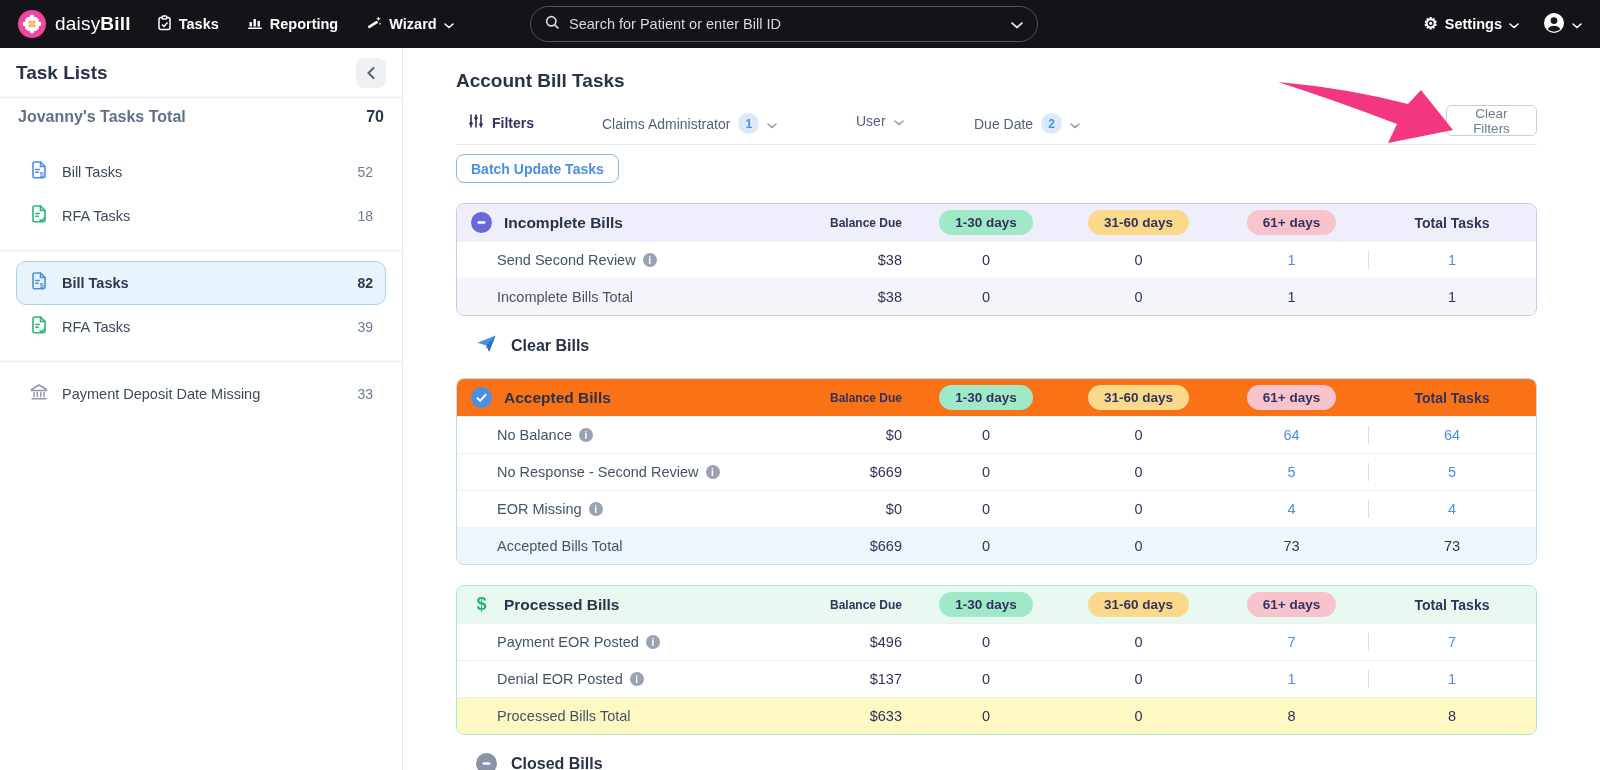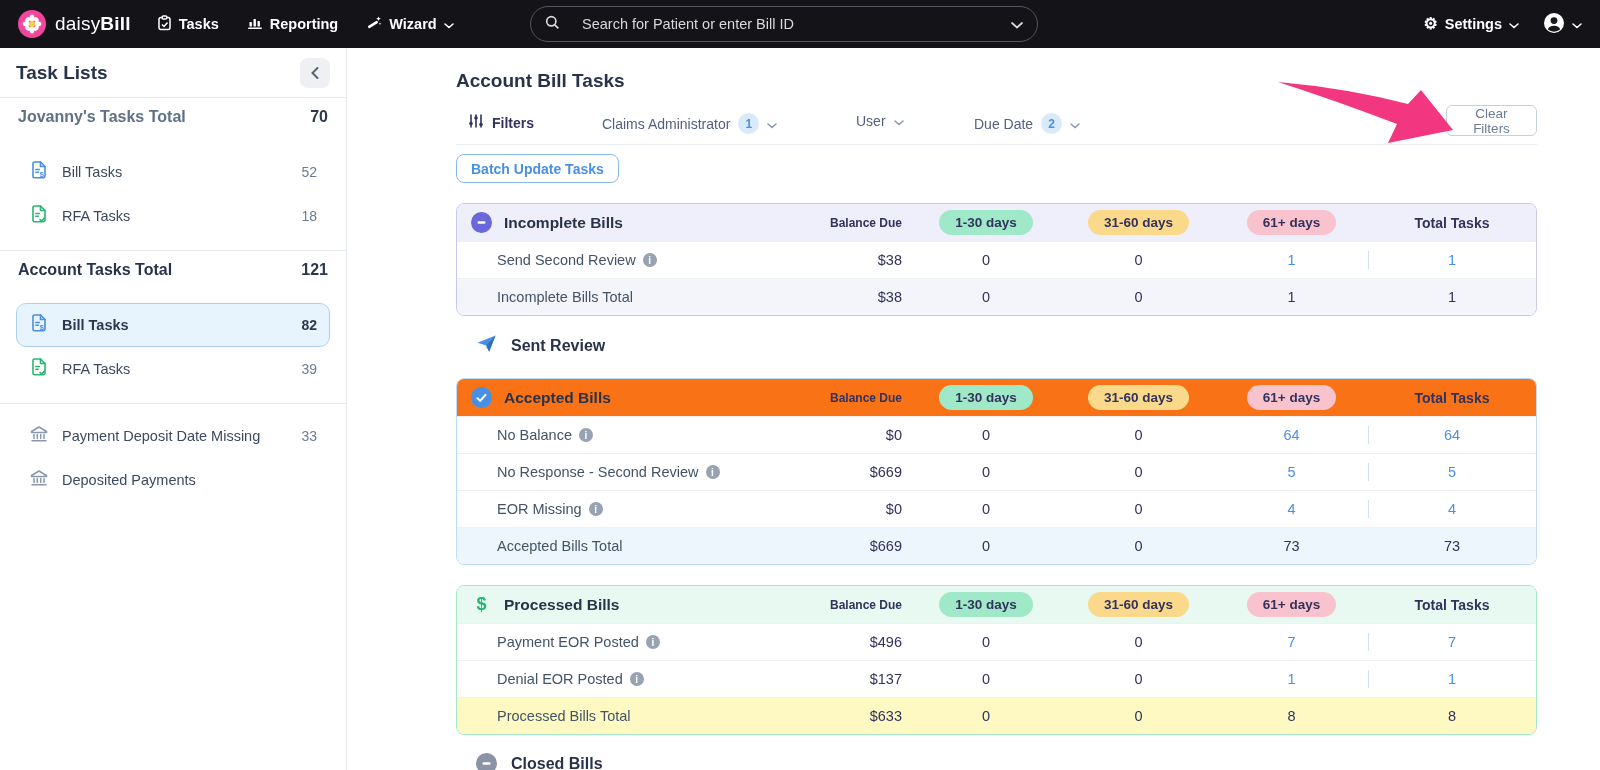--- a/index.html
+++ b/index.html
@@ -16,27 +16,27 @@
   .brand { font-size:19px; color:#fff; letter-spacing:.2px; }
   .brand b { font-weight:700; }
   .nav-items { display:flex; align-items:center; gap:28px; margin-left:26px; }
   .nav-item { display:flex; align-items:center; gap:7px; color:#fff;
     font-size:14.5px; font-weight:700; cursor:pointer; }
   .chev { display:inline-block; }
   .searchbox { position:absolute; left:530px; top:6px; width:508px; height:36px;
     border:1.5px solid #55555e; border-radius:18px; display:flex; align-items:center;
     padding:0 14px; background:#131318; }
   .searchbox input { flex:1; background:transparent; border:none; outline:none;
-    color:#e6e6ea; font-size:14.5px; margin-left:22px; font-family:"Liberation Sans", sans-serif; }
+    color:#e6e6ea; font-size:14.5px; margin-left:9px; font-family:"Liberation Sans", sans-serif; }
   .searchbox input::placeholder { color:#d8d9dd; opacity:1; }
   .nav-right { margin-left:auto; display:flex; align-items:center; gap:24px; }
   .gear-glyph { color:#fff; font-size:16px; line-height:1; }
 
   
-  .sidebar { position:absolute; left:0; top:48px; width:347px; height:722px;
+  .sidebar { position:absolute; left:0; top:48px; width:403px; height:722px;
     background:#fff; border-right:1px solid #e4e9ef; }
   .side-head { height:50px; display:flex; align-items:center; justify-content:space-between;
     padding:0 16px; border-bottom:1px solid #e8ecf1; }
   .side-title { font-size:19px; font-weight:700; color:#28334a; }
   .collapse-btn { width:30px; height:30px; border-radius:8px; background:#eef0f3;
     border:none; display:flex; align-items:center; justify-content:center; cursor:pointer; }
   .side-section { padding:10px 16px 12px 16px; border-bottom:1px solid #e8ecf1; }
   .side-section:last-child { border-bottom:none; }
   .sec-head { height:42px; display:flex; align-items:flex-start; justify-content:space-between;
     padding:0 2px; font-size:16px; font-weight:700; }
@@ -256,24 +256,20 @@
               <path d="M6.8 9.5h3.5M6.8 12.3h2.5"></path>
             <path d="M11 15.5l1.6 1.6 2.8-3"></path>
           </svg>
         </span>
         <span class="lbl">RFA Tasks</span>
         <span class="cnt">18</span>
       </div>
     </div>
 
     <div class="side-section">
-      <div class="sec-head dark">
-        <span class="sec-label">Account Tasks Total</span>
-        <span class="sec-count">121</span>
-      </div>
       <div class="side-item selected">
         <span>
           <svg width="20" height="20" viewBox="0 0 20 20" fill="none" stroke="#4a90e2" stroke-width="1.6" stroke-linecap="round">
             <path d="M5.5 2h6L16 6.5V16a1.8 1.8 0 0 1-1.8 1.8H5.5A1.5 1.5 0 0 1 4 16.3V3.5A1.5 1.5 0 0 1 5.5 2z"></path>
             <path d="M11.5 2v4.5H16"></path>
               <path d="M6.8 9.5h3.5M6.8 12.3h2.5"></path>
             <text x="10.8" y="17" font-size="7.5" fill="#4a90e2" stroke="none" font-weight="bold" font-family="Liberation Sans, sans-serif">$</text>
           </svg>
         </span>
         <span class="lbl">Bill Tasks</span>
@@ -297,31 +293,20 @@
       <div class="side-item">
         <span>
           <svg width="20" height="20" viewBox="0 0 20 20" fill="none" stroke="#8a97ad" stroke-width="1.5" stroke-linecap="round" stroke-linejoin="round">
             <path d="M2.5 7.5L10 3l7.5 4.5v1h-15z"></path>
             <path d="M5 10.5v4M8.3 10.5v4M11.7 10.5v4M15 10.5v4"></path>
             <path d="M3 16.8h14"></path>
           </svg>
         </span>
         <span class="lbl">Payment Deposit Date Missing</span>
         <span class="cnt">33</span>
-      </div>
-      <div class="side-item">
-        <span>
-          <svg width="20" height="20" viewBox="0 0 20 20" fill="none" stroke="#8a97ad" stroke-width="1.5" stroke-linecap="round" stroke-linejoin="round">
-            <path d="M2.5 7.5L10 3l7.5 4.5v1h-15z"></path>
-            <path d="M5 10.5v4M8.3 10.5v4M11.7 10.5v4M15 10.5v4"></path>
-            <path d="M3 16.8h14"></path>
-          </svg>
-        </span>
-        <span class="lbl">Deposited Payments</span>
-        <span class="cnt"></span>
       </div>
     </div>
   </div>
 
   <div class="main">
     <div class="page-title">Account Bill Tasks</div>
 
     <svg class="annot-arrow" viewBox="0 0 182 72">
       <path d="M2 2 Q70 8 132 24 L145 10 L177 50 L112 63 L121 44 Q58 20 2 2 Z" fill="#f2367f"></path>
     </svg>
@@ -409,21 +394,21 @@
 
     
     <div class="section-head">
       <span>
         <svg width="21" height="20" viewBox="0 0 21 20">
           <path d="M1.5 8.8L19.5 1.5l-6.2 16.2-3-6.2z" fill="#4a90e2"></path>
           <path d="M10.3 11.5l9.2-10-6.5 16.2-2.7-6.2z" fill="#2f6fbe"></path>
           <path d="M10.3 11.5l-1 4 1.8-2.4z" fill="#8fbbec"></path>
         </svg>
       </span>
-      <span class="sh-label">Sent Review</span>
+      <span class="sh-label">Clear Bills</span>
     </div>
 
     
     <div class="card theme-blue">
       <div class="grid-row card-header">
         <span class="titlecell">
           <span class="badge-icon blue">
             <svg width="11" height="10" viewBox="0 0 11 10" fill="none" stroke="#fff" stroke-width="2" stroke-linecap="round" stroke-linejoin="round">
                 <path d="M1.5 5.2l2.7 2.7L9.5 1.8"></path>
               </svg>

